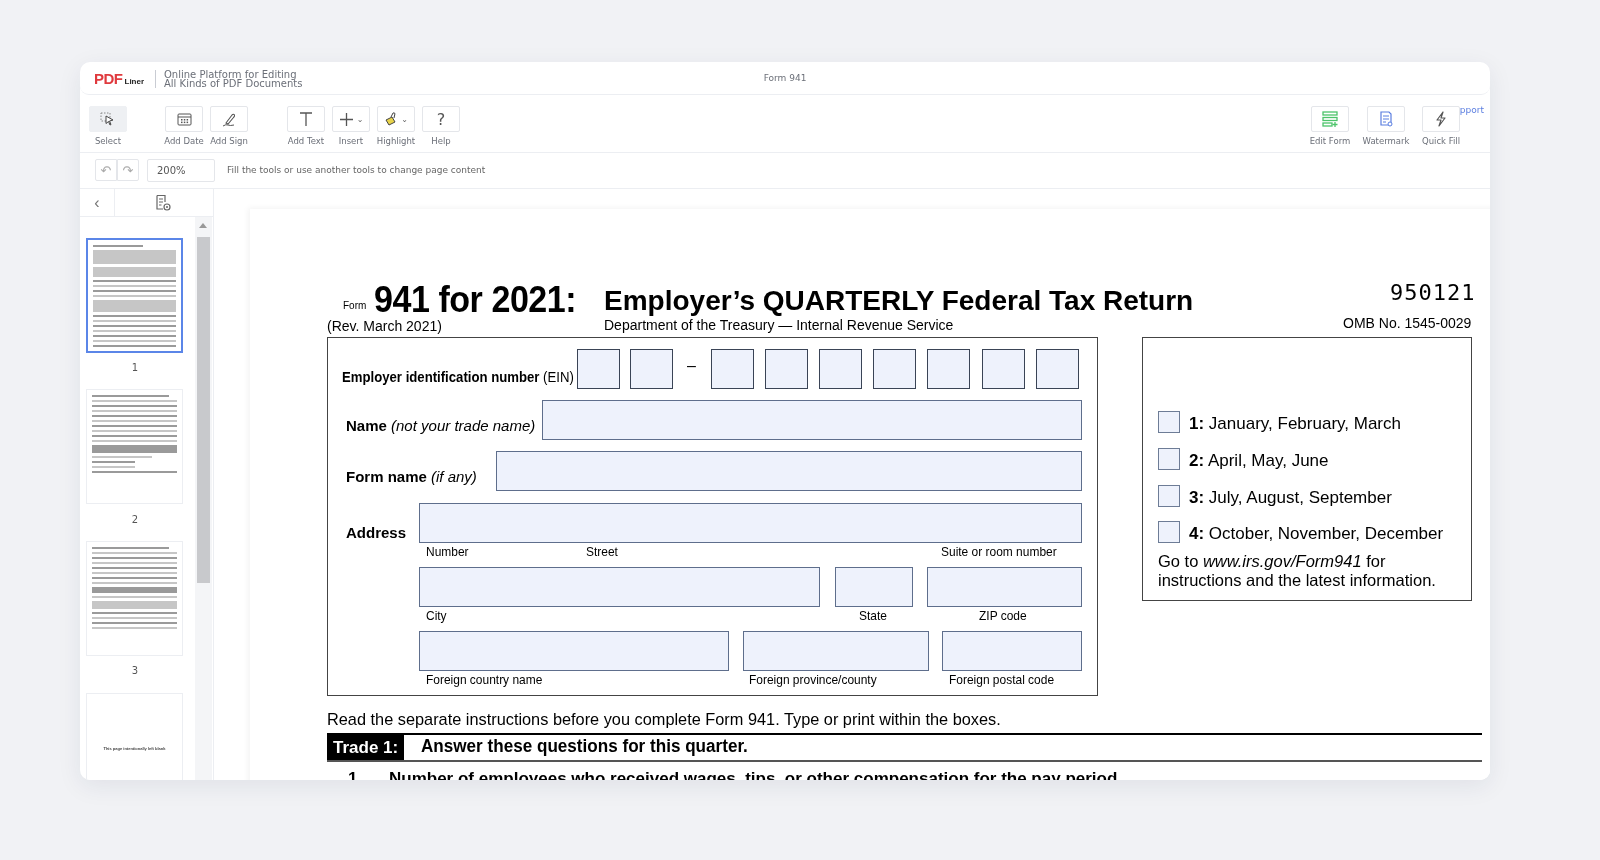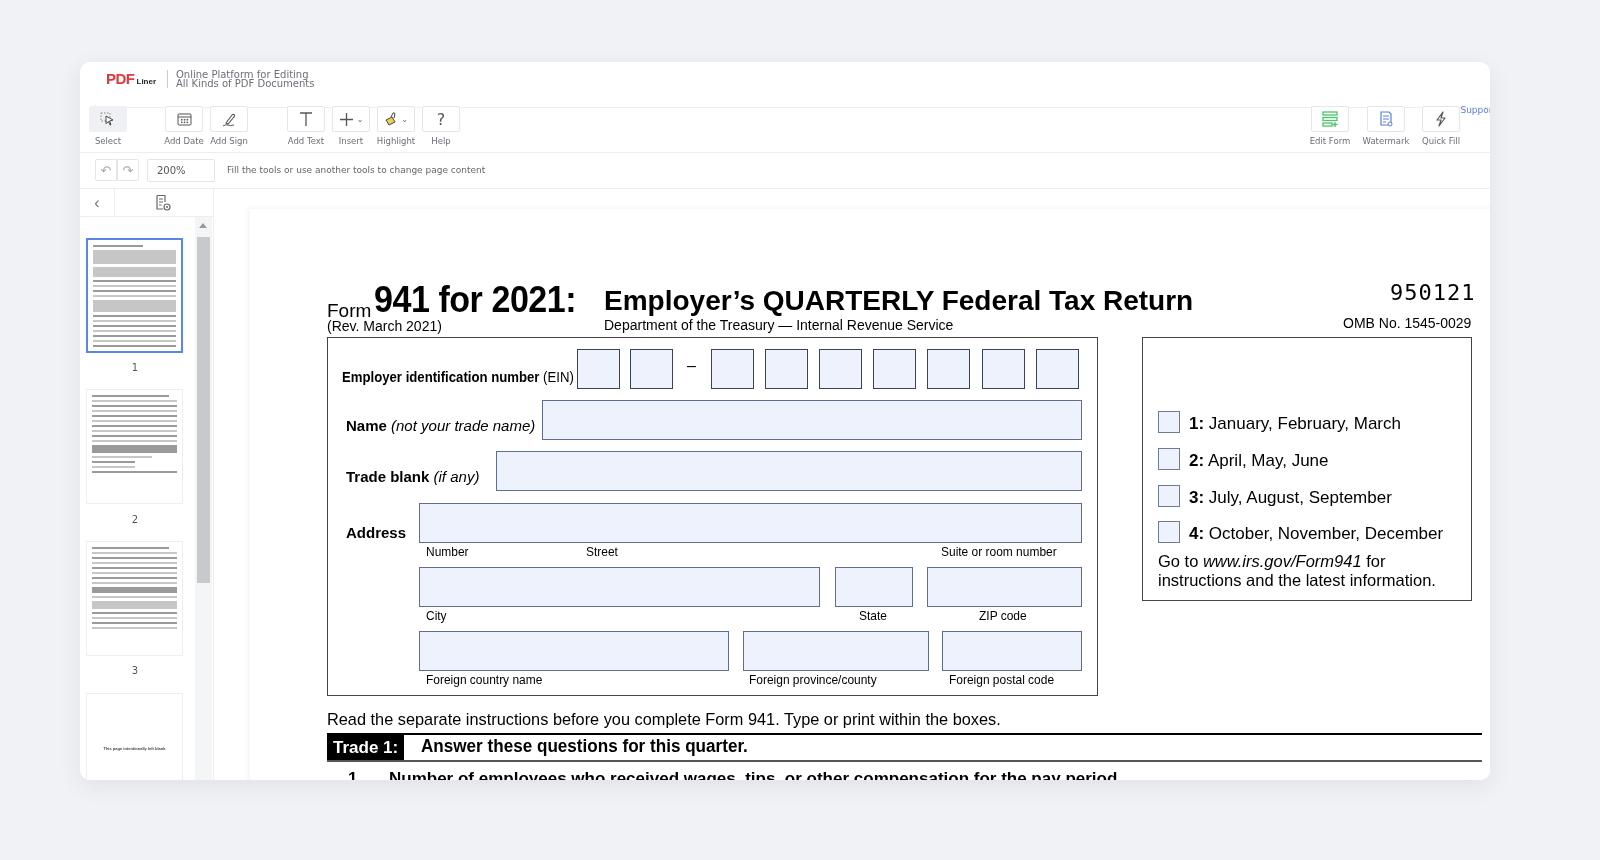--- a/index.html
+++ b/index.html
@@ -3,21 +3,21 @@
 <meta charset="utf-8">
 <style>
   * { box-sizing: border-box; margin: 0; padding: 0; }
   html, body { width: 1600px; height: 860px; background: #f1f2f5; overflow: hidden; }
   body { font-family: "Liberation Sans", sans-serif; position: relative; }
   .app {
     position: absolute; left: 80px; top: 62px; width: 1410px; height: 718px;
     background: #fff; border-radius: 10px; overflow: hidden;
     box-shadow: 0 6px 24px rgba(30,40,80,0.08);
   }
-  .topbar { position: absolute; left: 12px; top: 0; width: 100%; height: 46px; border-bottom: 1px solid #eceef2; border-radius: 9px; }
+  .topbar { position: absolute; left: 0; top: 0; width: 100%; height: 33px; border-bottom: 1px solid #eceef2; border-radius: 9px; }
   .logo { position: absolute; left: 14px; top: 8px; display: flex; align-items: baseline; }
   .logo .pdf { color: #e03a3e; font-weight: bold; font-size: 15px; letter-spacing: -0.5px; font-family: "Liberation Sans", sans-serif; }
   .logo .liner { color: #222; font-size: 8px; font-weight: bold; margin-left: 2px; }
   .logo-divider { position: absolute; left: 75px; top: 8px; width: 1px; height: 18px; background: #c9ccd3; }
   .tagline { position: absolute; left: 84px; top: 8px; font-size: 10px; line-height: 9px; color: #6b6f78; font-family: "DejaVu Sans", sans-serif; }
   .doc-title { position: absolute; left: 0; width: 100%; top: 11px; text-align: center; font-size: 9px; color: #6b6f78; font-family: "DejaVu Sans", sans-serif; }
   .support { position: absolute; right: 6px; top: 11px; font-size: 9px; color: #5b7ee0; font-family: "DejaVu Sans", sans-serif; cursor: pointer; margin-top: 32px; }
 
   .toolbar { position: absolute; left: 0; top: 33px; width: 100%; height: 58px; border-bottom: 1px solid #eceef2; }
   .tool { position: absolute; top: 11px; width: 40px; text-align: center; cursor: pointer; }
@@ -68,20 +68,21 @@
   <div class="topbar">
     <div class="logo">
       <span class="pdf">PDF</span>
       <span class="liner">Liner</span>
     </div>
     <div class="logo-divider"></div>
     <div class="tagline">
       <div>Online Platform for Editing</div>
       <div>All Kinds of PDF Documents</div>
     </div>
+    <div class="doc-title">Form 941</div>
     <div class="support">Support</div>
   </div>
 
   <div class="toolbar">
     <div class="tool active" style="left:8px">
       <div class="btn">
         <svg width="16" height="14" viewBox="0 0 16 14">
             <rect x="1" y="1" width="9" height="8" fill="none" stroke="#888" stroke-dasharray="1.5 1.5"></rect>
             <path d="M6 4 L13 8 L9.5 9 L11 12.5 L10 13 L8.5 9.5 L6 11.5 Z" fill="#fff" stroke="#444" stroke-width="1"></path>
           </svg>
@@ -281,21 +282,21 @@
     </div>
     <div class="scrolltrack">
       <div class="scroll-up"></div>
       <div class="scroll-thumb"></div>
     </div>
   </div>
 
   <div class="canvas">
     <div class="page"></div>
 
-    <div class="f" style="left:112px;top:111px;font-size:19px">Form</div>
+    <div class="f" style="left:128px;top:111px;font-size:10px">Form</div>
     <div class="f" style="left:159px;top:90px;font-size:37px;font-weight:bold;letter-spacing:-0.5px;transform:scaleX(0.92);transform-origin:left">941 for 2021:</div>
     <div class="f" style="left:389px;top:96px;font-size:28px;font-weight:bold;white-space:nowrap">Employer’s QUARTERLY Federal Tax Return</div>
     <div class="f" style="left:112px;top:129px;font-size:14px">(Rev. March 2021)</div>
     <div class="f" style="left:389px;top:128px;font-size:14px;white-space:nowrap">Department of the Treasury — Internal Revenue Service</div>
     <div class="f" style="left:1175px;top:91px;font-size:22px;font-family:'DejaVu Sans Mono',monospace;letter-spacing:1px">950121</div>
     <div class="f" style="left:1128px;top:126px;font-size:14px;white-space:nowrap">OMB No. 1545-0029</div>
 
     <div class="f" style="left:112px;top:148px;width:771px;height:359px;border:1.5px solid #444"></div>
 
     <div class="f" style="left:127px;top:180px;font-size:14px;white-space:nowrap;transform:scaleX(0.94);transform-origin:left"><b>Employer identification number</b><span> (EIN)</span></div>
@@ -306,21 +307,21 @@
     <div class="ein-box" style="left:550px;top:160px;width:43px;height:40px"></div>
     <div class="ein-box" style="left:604px;top:160px;width:43px;height:40px"></div>
     <div class="ein-box" style="left:658px;top:160px;width:43px;height:40px"></div>
     <div class="ein-box" style="left:712px;top:160px;width:43px;height:40px"></div>
     <div class="ein-box" style="left:767px;top:160px;width:43px;height:40px"></div>
     <div class="ein-box" style="left:821px;top:160px;width:43px;height:40px"></div>
 
     <div class="f" style="left:131px;top:228px;font-size:15px;white-space:nowrap"><b>Name</b><i> (not your trade name)</i></div>
     <div class="field" style="left:327px;top:211px;width:540px;height:40px"></div>
 
-    <div class="f" style="left:131px;top:279px;font-size:15px;white-space:nowrap"><b>Trade blank</b><i> (if any)</i></div>
+    <div class="f" style="left:131px;top:279px;font-size:15px;white-space:nowrap"><b>Form name</b><i> (if any)</i></div>
     <div class="field" style="left:281px;top:262px;width:586px;height:40px"></div>
 
     <div class="f" style="left:131px;top:335px;font-size:15px;font-weight:bold">Address</div>
     <div class="field" style="left:204px;top:314px;width:663px;height:40px"></div>
     <div class="sublbl" style="left:211px;top:355px">Number</div>
     <div class="sublbl" style="left:371px;top:355px">Street</div>
     <div class="sublbl" style="left:726px;top:355px;white-space:nowrap">Suite or room number</div>
 
     <div class="field" style="left:204px;top:378px;width:401px;height:40px"></div>
     <div class="field" style="left:620px;top:378px;width:78px;height:40px"></div>

